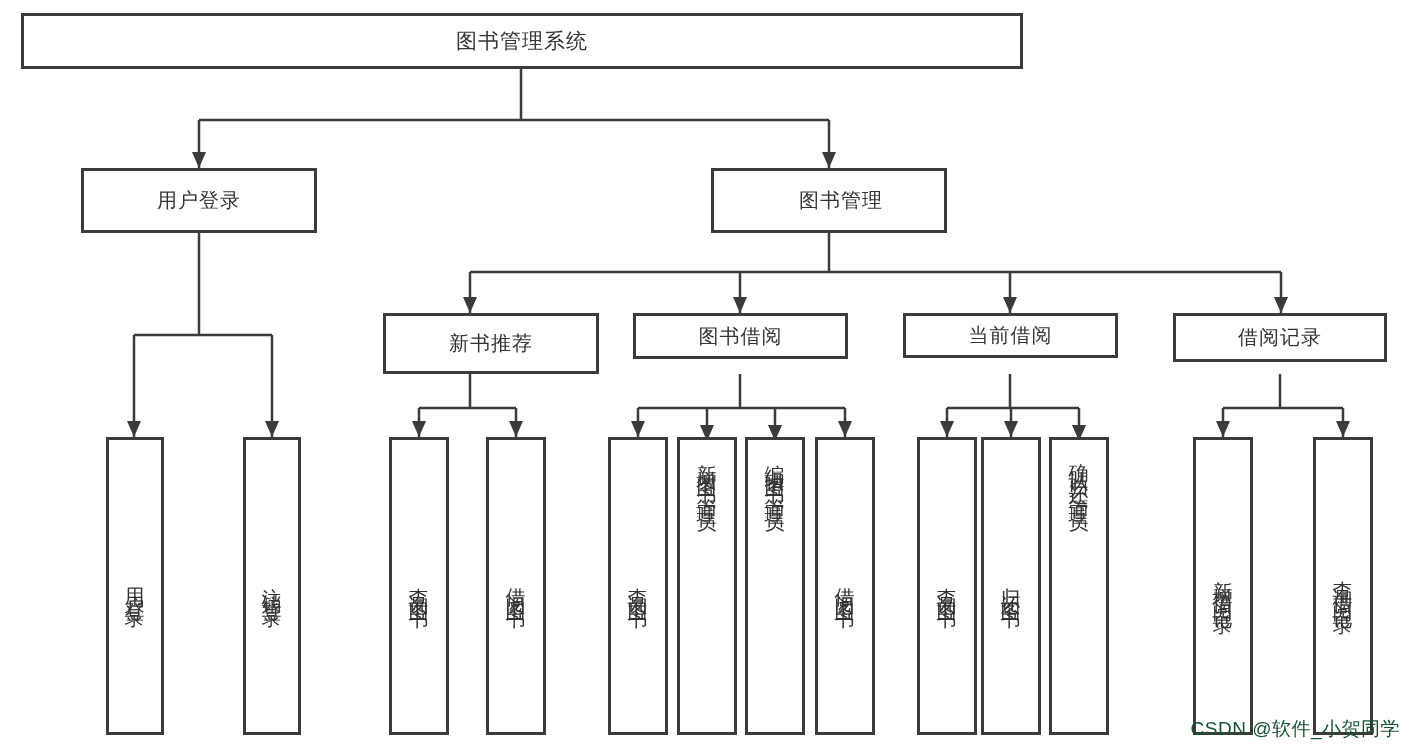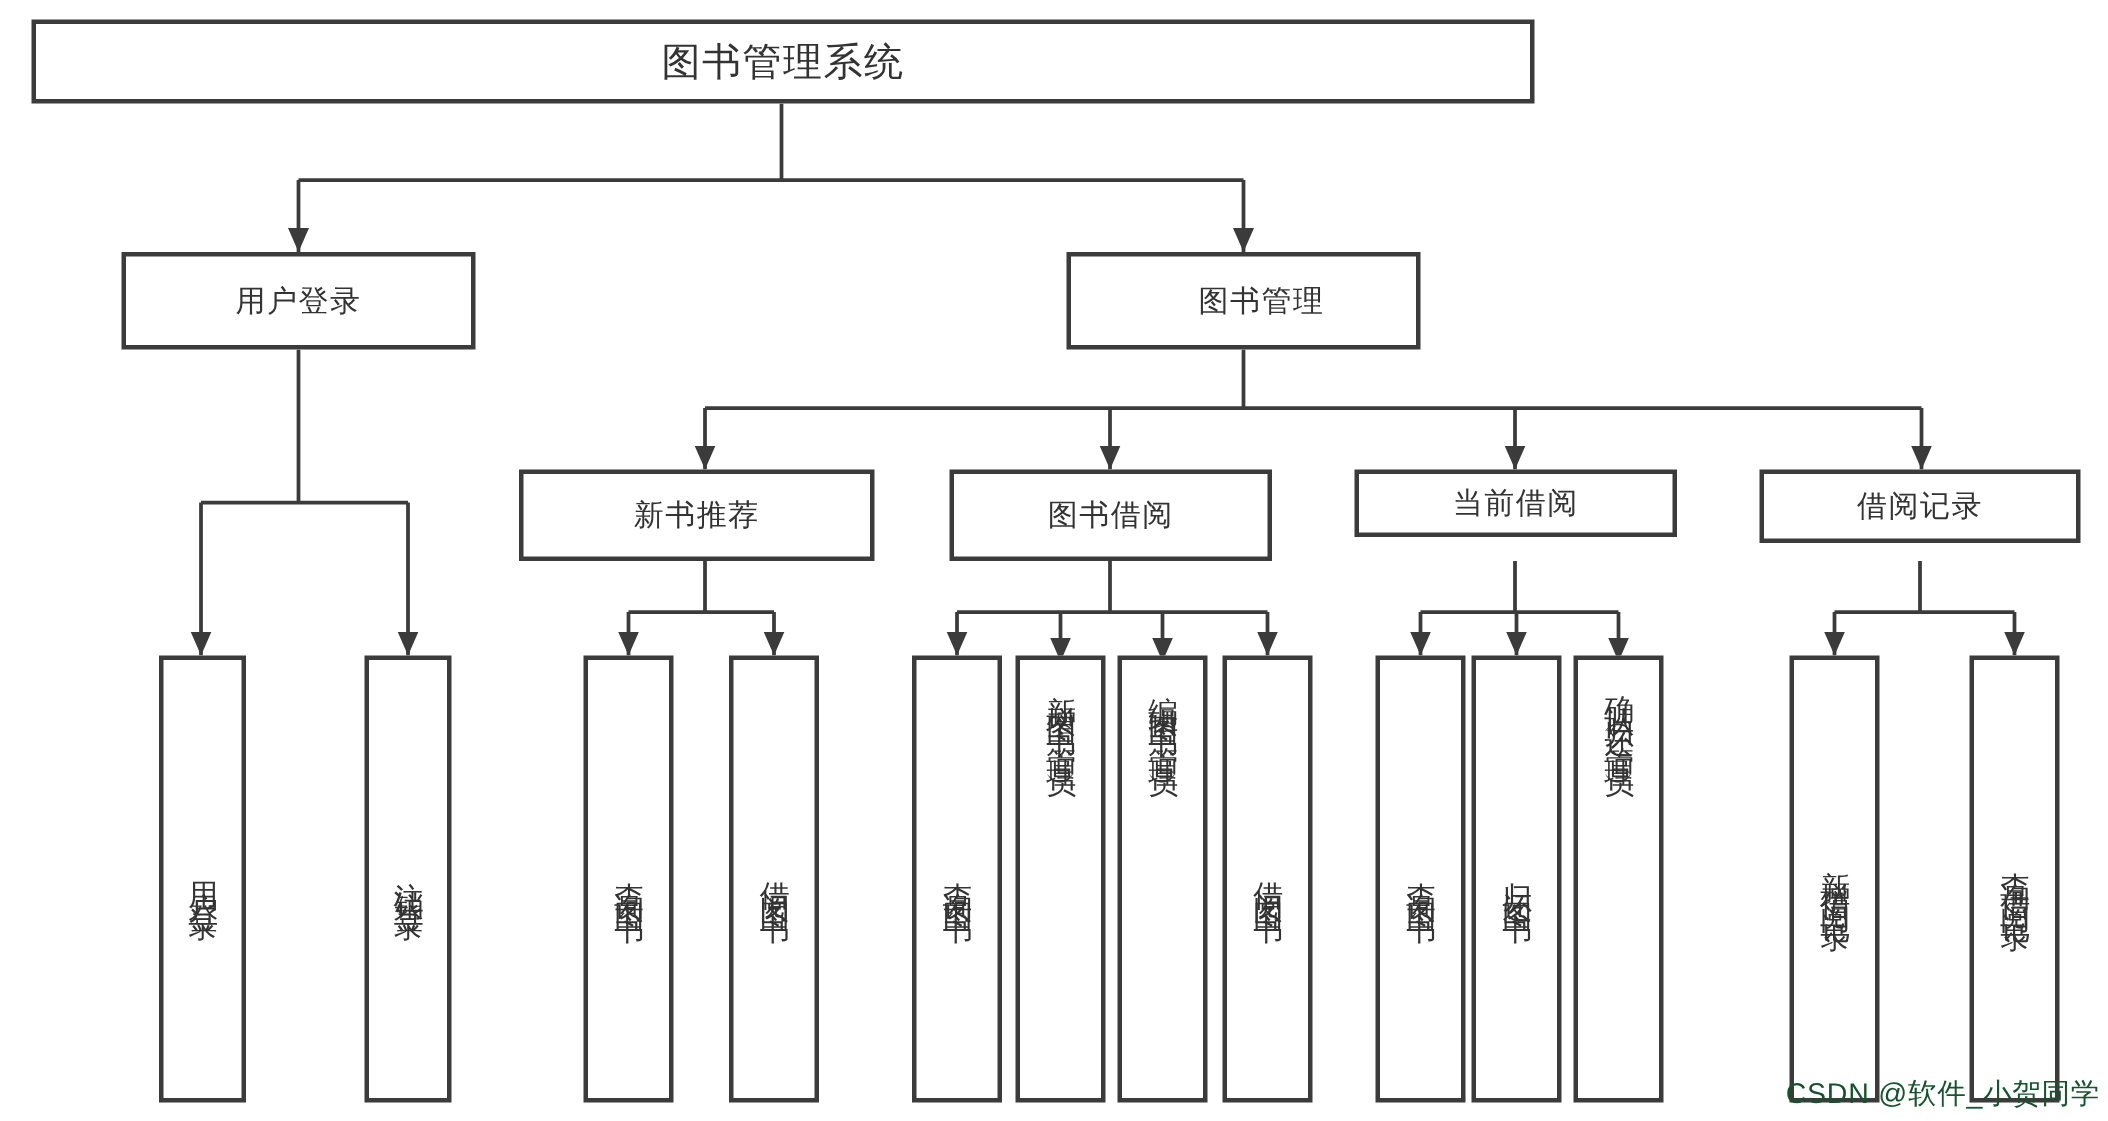--- a/index.html
+++ b/index.html
@@ -19,21 +19,21 @@
     display:flex;align-items:center;justify-content:center;
     z-index:2;
     color:#333333;
   }
   .hlabel{
     font-size:20px;
     letter-spacing:1px;
     white-space:nowrap;
     color:#333333;
   }
-  .root .hlabel{font-size:26px;}
+  .root .hlabel{font-size:21px;}
   .vnode{
     top:437px;height:298px;
   }
   .vnode.topalign{align-items:flex-start;padding-top:8px;}
   .vlabel{
     writing-mode:vertical-rl;
     text-orientation:mixed;
     font-size:20px;
     letter-spacing:7px;
     line-height:1;
@@ -122,24 +122,24 @@
     <span class="hlabel">图书管理系统</span>
   </div>
 
   <div class="node" style="left:81px;top:168px;width:236px;height:65px;">
     <span class="hlabel">用户登录</span>
   </div>
   <div class="node" style="left:711px;top:168px;width:236px;height:65px;padding-left:24px;">
     <span class="hlabel">图书管理</span>
   </div>
 
-  <div class="node" style="left:346px;top:313px;width:237px;height:61px;font-family:Liberation Serif, serif;">
+  <div class="node" style="left:383px;top:313px;width:216px;height:61px;font-family:Liberation Serif, serif;">
     <span class="hlabel">新书推荐</span>
   </div>
-  <div class="node" style="left:633px;top:313px;width:215px;height:61px;">
+  <div class="node" style="left:633px;top:313px;width:215px;height:46px;">
     <span class="hlabel">图书借阅</span>
   </div>
   <div class="node" style="left:903px;top:313px;width:215px;height:45px;">
     <span class="hlabel">当前借阅</span>
   </div>
   <div class="node" style="left:1173px;top:313px;width:214px;height:49px;">
     <span class="hlabel">借阅记录</span>
   </div>
 
   <div class="node vnode" style="left:106px;width:58px;">

